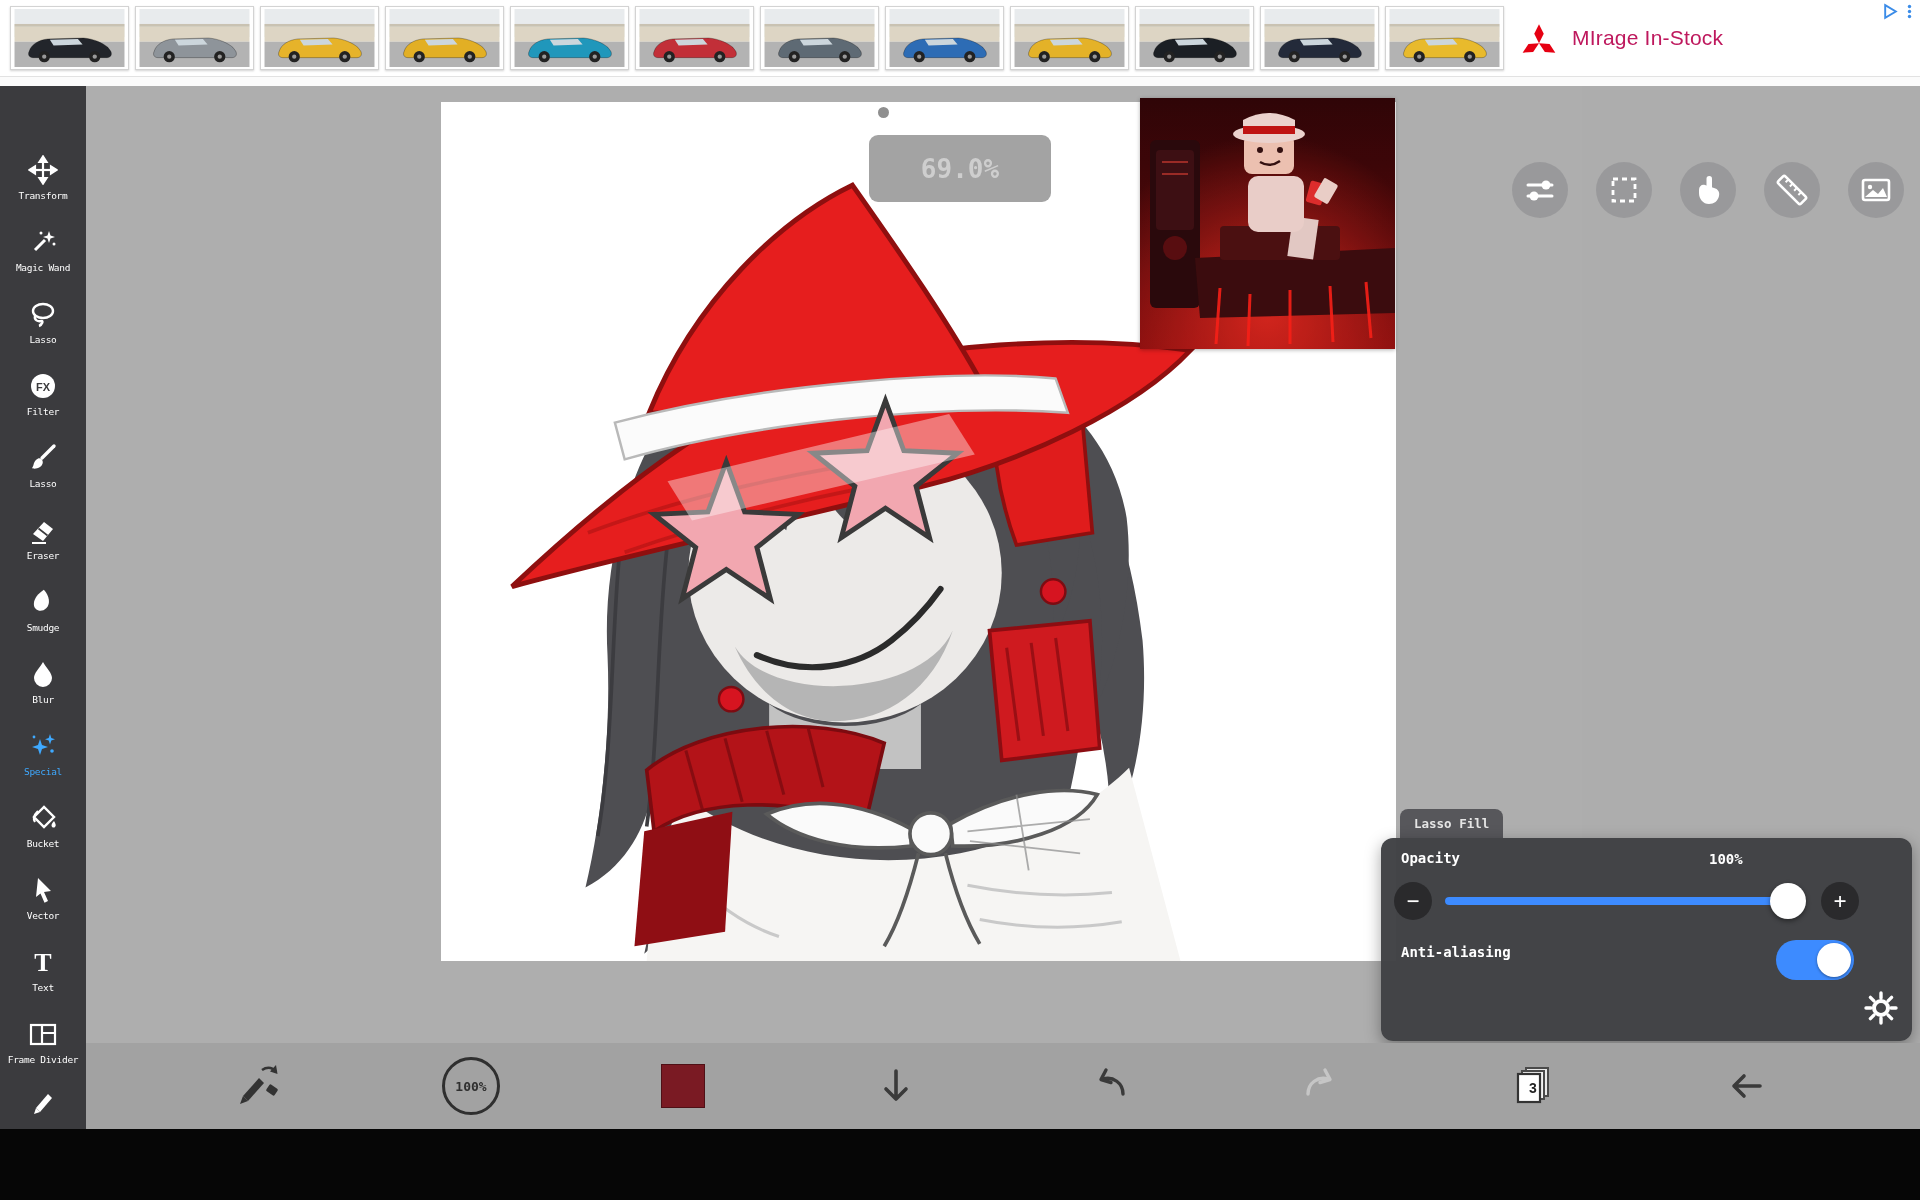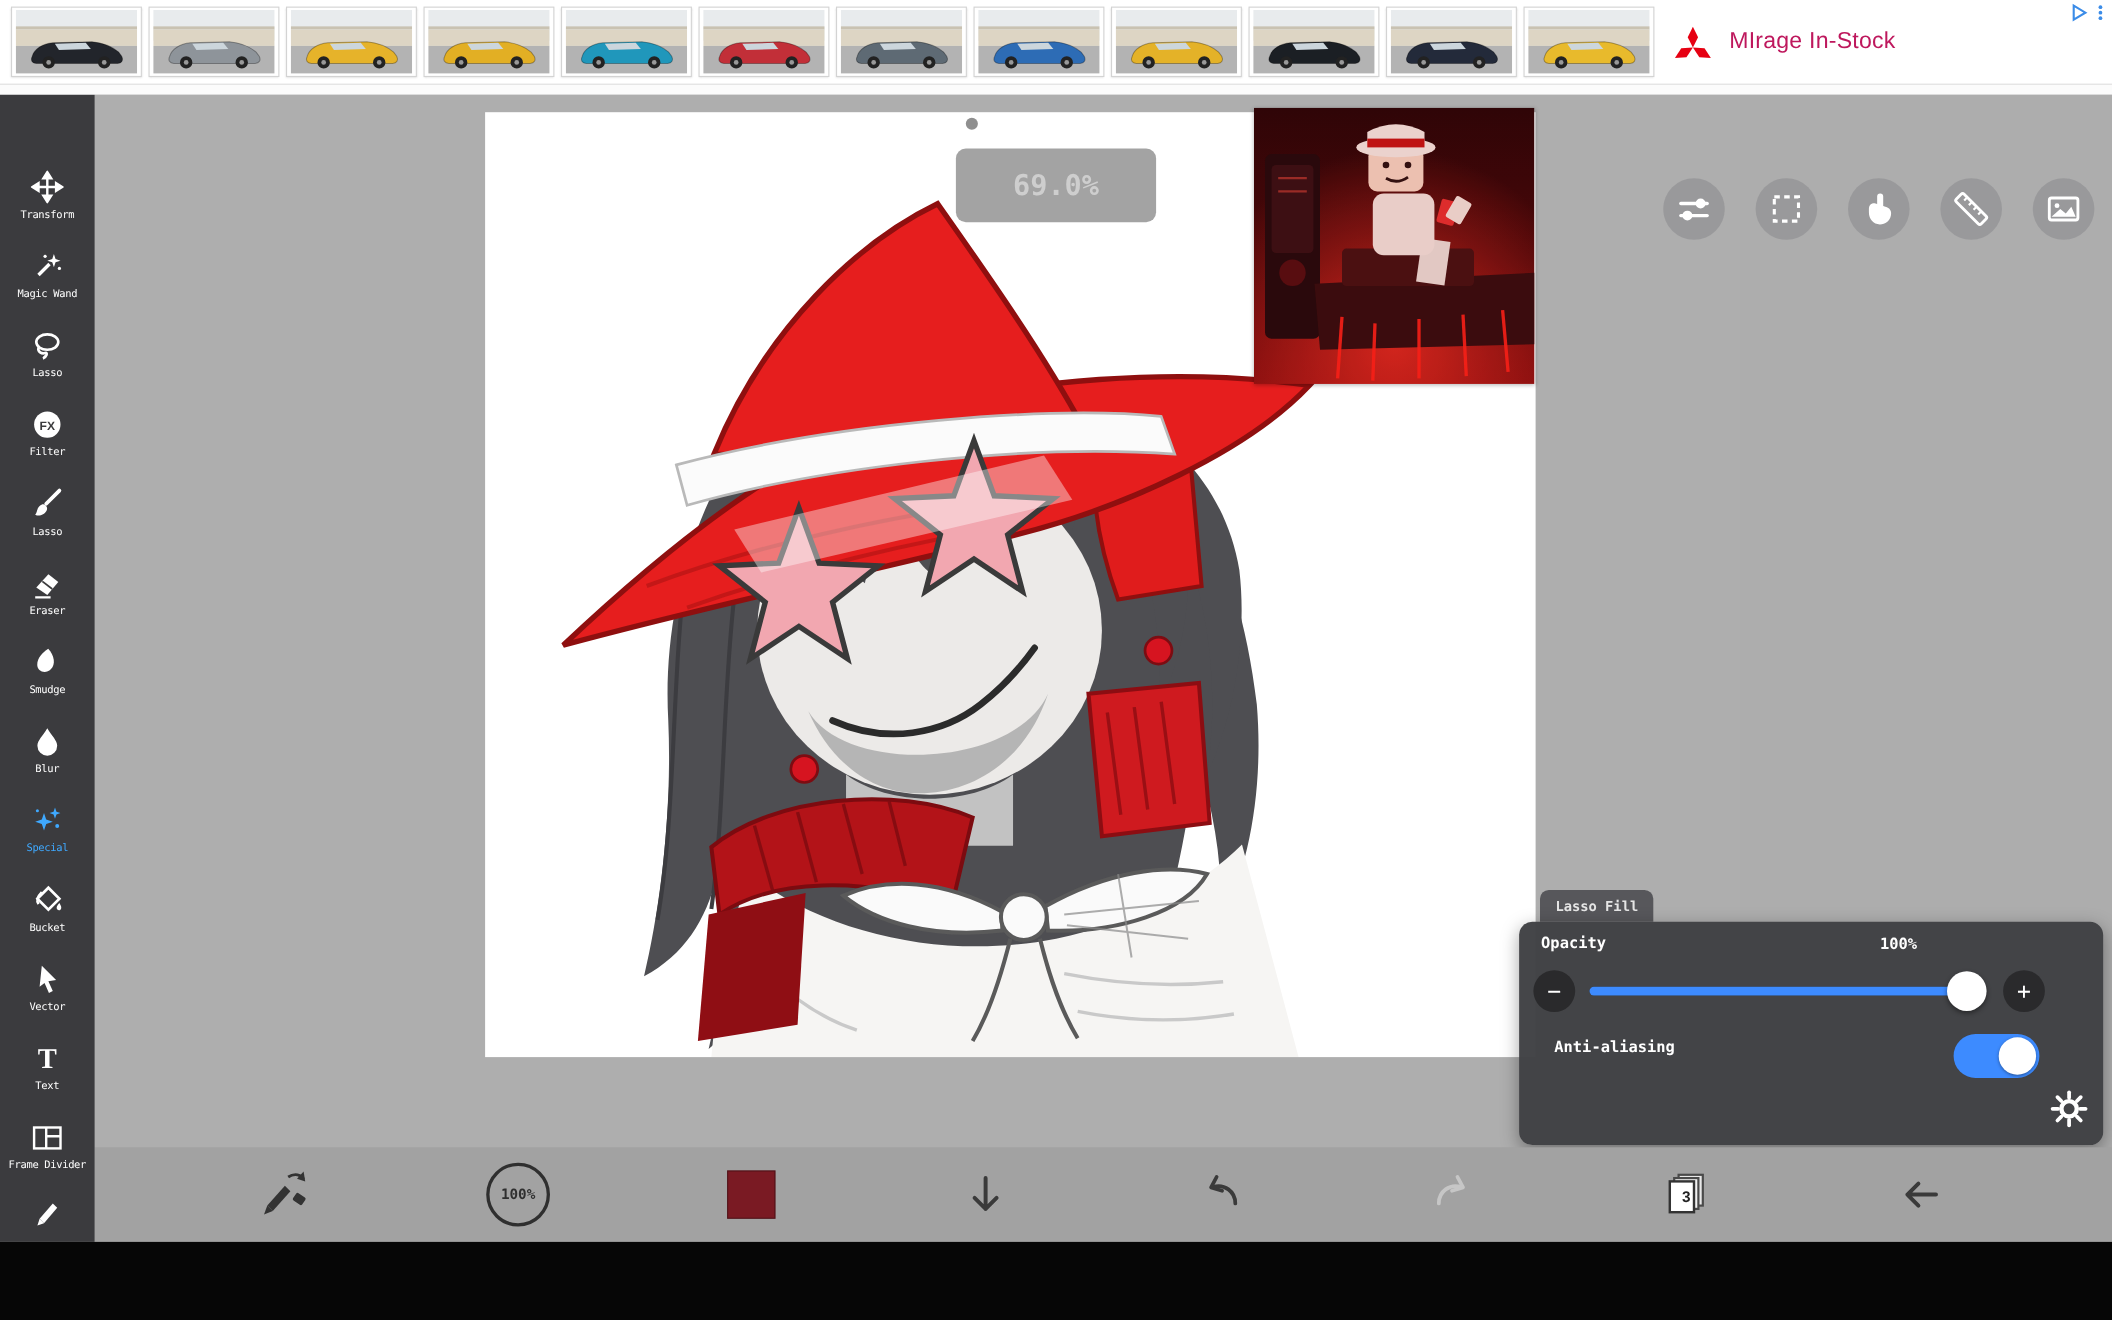--- a/index.html
+++ b/index.html
@@ -36,21 +36,21 @@
 
   .circle-btn{position:absolute;top:76px;width:56px;height:56px;border-radius:50%;background:rgba(152,152,154,.93);display:flex;align-items:center;justify-content:center;cursor:pointer;}
   .circle-btn svg{width:48px;height:48px;}
 
   
   #lasso-tab{position:absolute;left:1314px;top:723px;height:29px;padding:0 14px;background:#57575b;border-radius:8px 8px 0 0;color:#e5e5e5;display:flex;align-items:center;font-family:"DejaVu Sans Mono",monospace;font-size:12.5px;font-weight:bold;}
   #lasso-panel{position:absolute;left:1295px;top:752px;width:531px;height:203px;background:rgba(63,64,67,.97);border-radius:12px;box-shadow:0 5px 16px rgba(0,0,0,.35);}
   .p-label{position:absolute;color:#fff;font-family:"DejaVu Sans Mono",monospace;font-weight:bold;font-size:14px;}
   #opacity-label{left:20px;top:12px;}
   #opacity-value{left:328px;top:13px;}
-  #aa-label{left:32px;top:106px;}
+  #aa-label{left:20px;top:106px;}
   .round-btn{position:absolute;width:38px;height:38px;border-radius:50%;background:#2a2a2c;border:none;color:#fff;font-size:21px;line-height:36px;text-align:center;padding:0;cursor:pointer;font-family:"DejaVu Sans Mono",monospace;}
   #btn-minus{left:13px;top:44px;}
   #btn-plus{left:440px;top:44px;}
   #slider-track{position:absolute;left:64px;top:59px;width:360px;height:8px;border-radius:4px;background:#2c2c2e;}
   #slider-fill{position:absolute;left:0;top:0;height:8px;width:345px;border-radius:4px;background:var(--accent,#3d8bff);}
   #slider-knob{position:absolute;left:389px;top:45px;width:36px;height:36px;border-radius:50%;background:#fff;box-shadow:0 2px 5px rgba(0,0,0,.45);cursor:pointer;}
   #aa-toggle{position:absolute;left:395px;top:102px;width:78px;height:40px;border-radius:20px;background:var(--accent,#3d8bff);cursor:pointer;}
   #aa-toggle .knob{position:absolute;left:41px;top:3px;width:34px;height:34px;border-radius:50%;background:#fff;box-shadow:0 1px 3px rgba(0,0,0,.4);}
   #panel-gear{position:absolute;left:482px;top:152px;width:36px;height:36px;cursor:pointer;}
 

